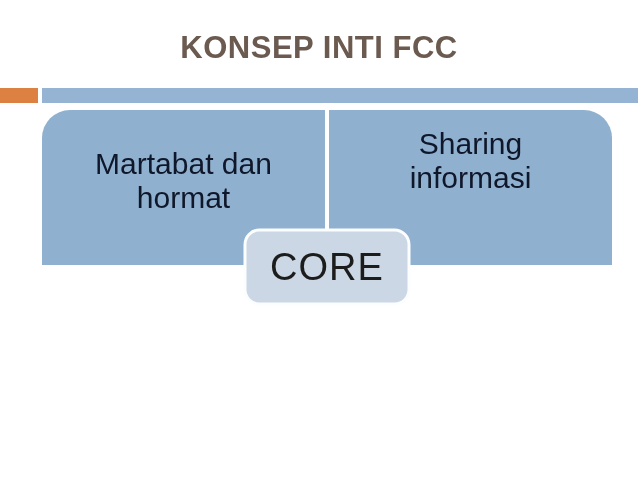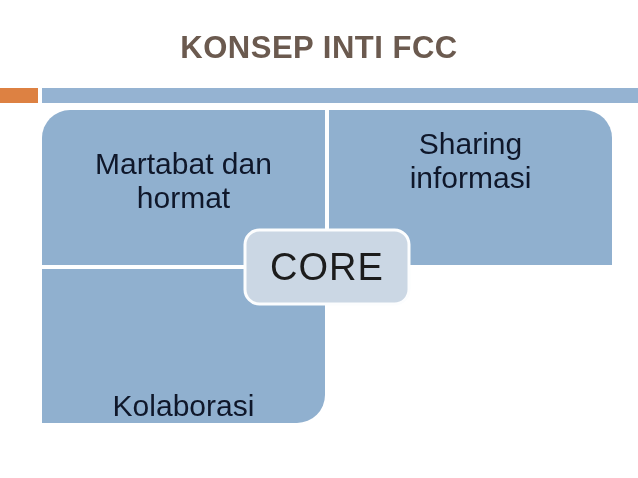--- a/index.html
+++ b/index.html
@@ -107,23 +107,20 @@
 
     <div class="quadrant q-tl">
       <span class="label">Martabat dan hormat</span>
     </div>
 
     <div class="quadrant q-tr">
       <span class="label">Sharing informasi</span>
     </div>
 
 
-    <div class="quadrant q-br">
-      <span class="label">Kolaborasi</span>
-    </div>
 
     <div class="core-box">
       <span>CORE</span>
     </div>
 
   </div>
 
 </div>
 
 </body></html>

